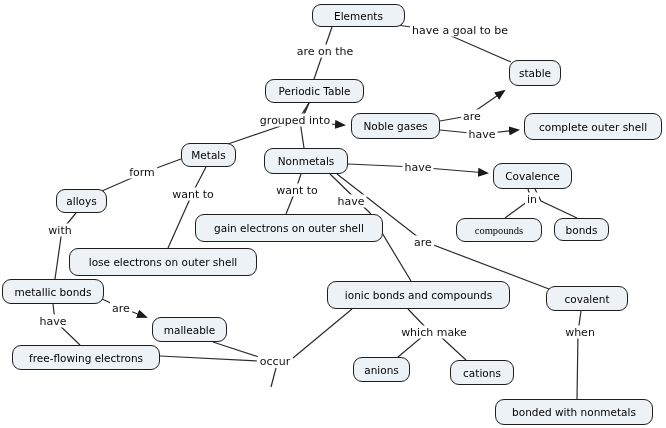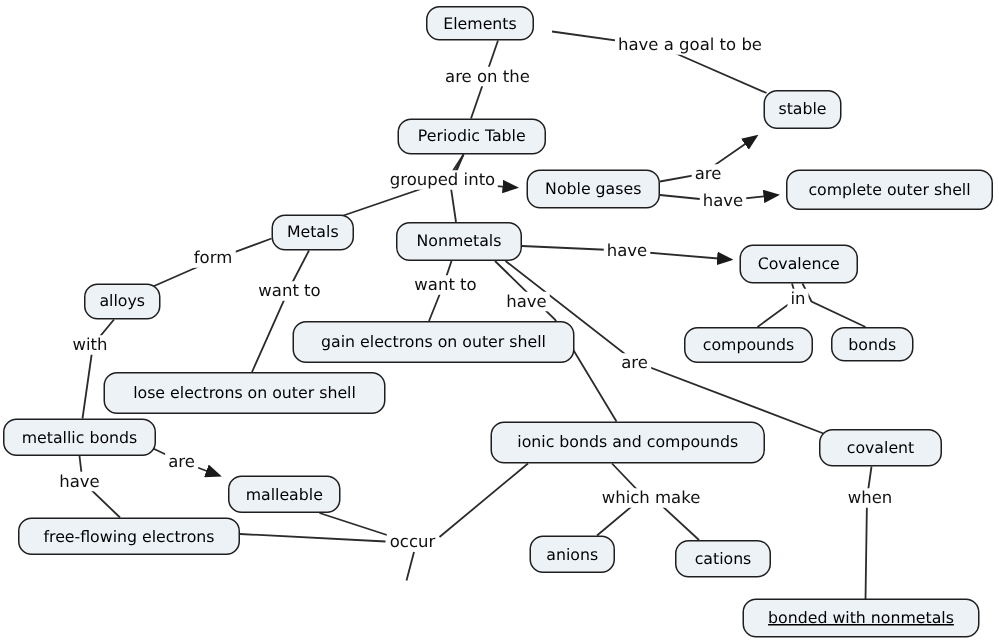--- a/index.html
+++ b/index.html
@@ -63,41 +63,41 @@
       <polyline points="53,304 55,321 80,345" fill="none" stroke="#2b2b2b" stroke-width="1.2"></polyline>
       <polyline points="100,298 119,307 146,317" fill="none" stroke="#2b2b2b" stroke-width="1.2" marker-end="url(#arrowhead)"></polyline>
       <polyline points="213,342 259,357" fill="none" stroke="#2b2b2b" stroke-width="1.2"></polyline>
       <polyline points="160,356 257,361" fill="none" stroke="#2b2b2b" stroke-width="1.2"></polyline>
       <polyline points="352,309 293,358" fill="none" stroke="#2b2b2b" stroke-width="1.2"></polyline>
       <polyline points="276,368 271,387" fill="none" stroke="#2b2b2b" stroke-width="1.2"></polyline>
       <polyline points="408,309 429,331 398,357" fill="none" stroke="#2b2b2b" stroke-width="1.2"></polyline>
       <polyline points="440,336 466,360" fill="none" stroke="#2b2b2b" stroke-width="1.2"></polyline>
       <polyline points="581,311 578,332 577,400" fill="none" stroke="#2b2b2b" stroke-width="1.2"></polyline>
     </svg>
-<div class="node" style="left: 284px; top: 4px; width: 72px; height: 23px;">Elements</div>
+<div class="node" style="left: 312px; top: 4px; width: 93px; height: 23px;">Elements</div>
     <div class="node" style="left: 265px; top: 79px; width: 99px; height: 24px;">Periodic Table</div>
     <div class="node" style="left: 509px; top: 60px; width: 52px; height: 26px;">stable</div>
     <div class="node" style="left: 351px; top: 113px; width: 89px; height: 26px; text-align: right;">Noble gases</div>
     <div class="node" style="left: 524px; top: 113px; width: 138px; height: 27px;">complete outer shell</div>
     <div class="node" style="left: 181px; top: 143px; width: 55px; height: 24px;">Metals</div>
     <div class="node" style="left: 264px; top: 148px; width: 84px; height: 26px;">Nonmetals</div>
     <div class="node" style="left: 493px; top: 163px; width: 79px; height: 26px;">Covalence</div>
     <div class="node" style="left: 56px; top: 189px; width: 51px; height: 24px;">alloys</div>
     <div class="node" style="left: 195px; top: 214px; width: 188px; height: 28px;">gain electrons on outer shell</div>
-    <div class="node" style="left: 456px; top: 218px; width: 86px; height: 24px;">compounds</div>
+    <div class="node" style="left: 456px; top: 218px; width: 86px; height: 24px; font-family: Liberation Serif, serif;">compounds</div>
     <div class="node" style="left: 554px; top: 218px; width: 55px; height: 23px;">bonds</div>
     <div class="node" style="left: 69px; top: 248px; width: 188px; height: 28px;">lose electrons on outer shell</div>
     <div class="node" style="left: 2px; top: 279px; width: 102px; height: 25px;">metallic bonds</div>
     <div class="node" style="left: 327px; top: 281px; width: 183px; height: 28px;">ionic bonds and compounds</div>
     <div class="node" style="left: 546px; top: 286px; width: 82px; height: 25px;">covalent</div>
     <div class="node" style="left: 152px; top: 317px; width: 75px; height: 25px;">malleable</div>
     <div class="node" style="left: 12px; top: 345px; width: 148px; height: 25px;">free-flowing electrons</div>
     <div class="node" style="left: 353px; top: 357px; width: 57px; height: 25px;">anions</div>
     <div class="node" style="left: 450px; top: 360px; width: 64px; height: 25px;">cations</div>
-    <div class="node" style="left: 495px; top: 399px; width: 158px; height: 26px; text-decoration: underline;">bonded with nonmetals</div>
+    <div class="node" style="left: 495px; top: 399px; width: 158px; height: 26px;">bonded with nonmetals</div>
     <div class="link-label" style="left: 325px; top: 51px;">are on the</div>
     <div class="link-label" style="left: 460px; top: 30px;">have a goal to be</div>
     <div class="link-label" style="left: 295px; top: 120px;">grouped into</div>
     <div class="link-label" style="left: 472px; top: 116px;">are</div>
     <div class="link-label" style="left: 482px; top: 134px;">have</div>
     <div class="link-label" style="left: 418px; top: 167px;">have</div>
     <div class="link-label" style="left: 142px; top: 172px;">form</div>
     <div class="link-label" style="left: 193px; top: 194px;">want to</div>
     <div class="link-label" style="left: 297px; top: 190px;">want to</div>
     <div class="link-label" style="left: 351px; top: 201px;">have</div>

